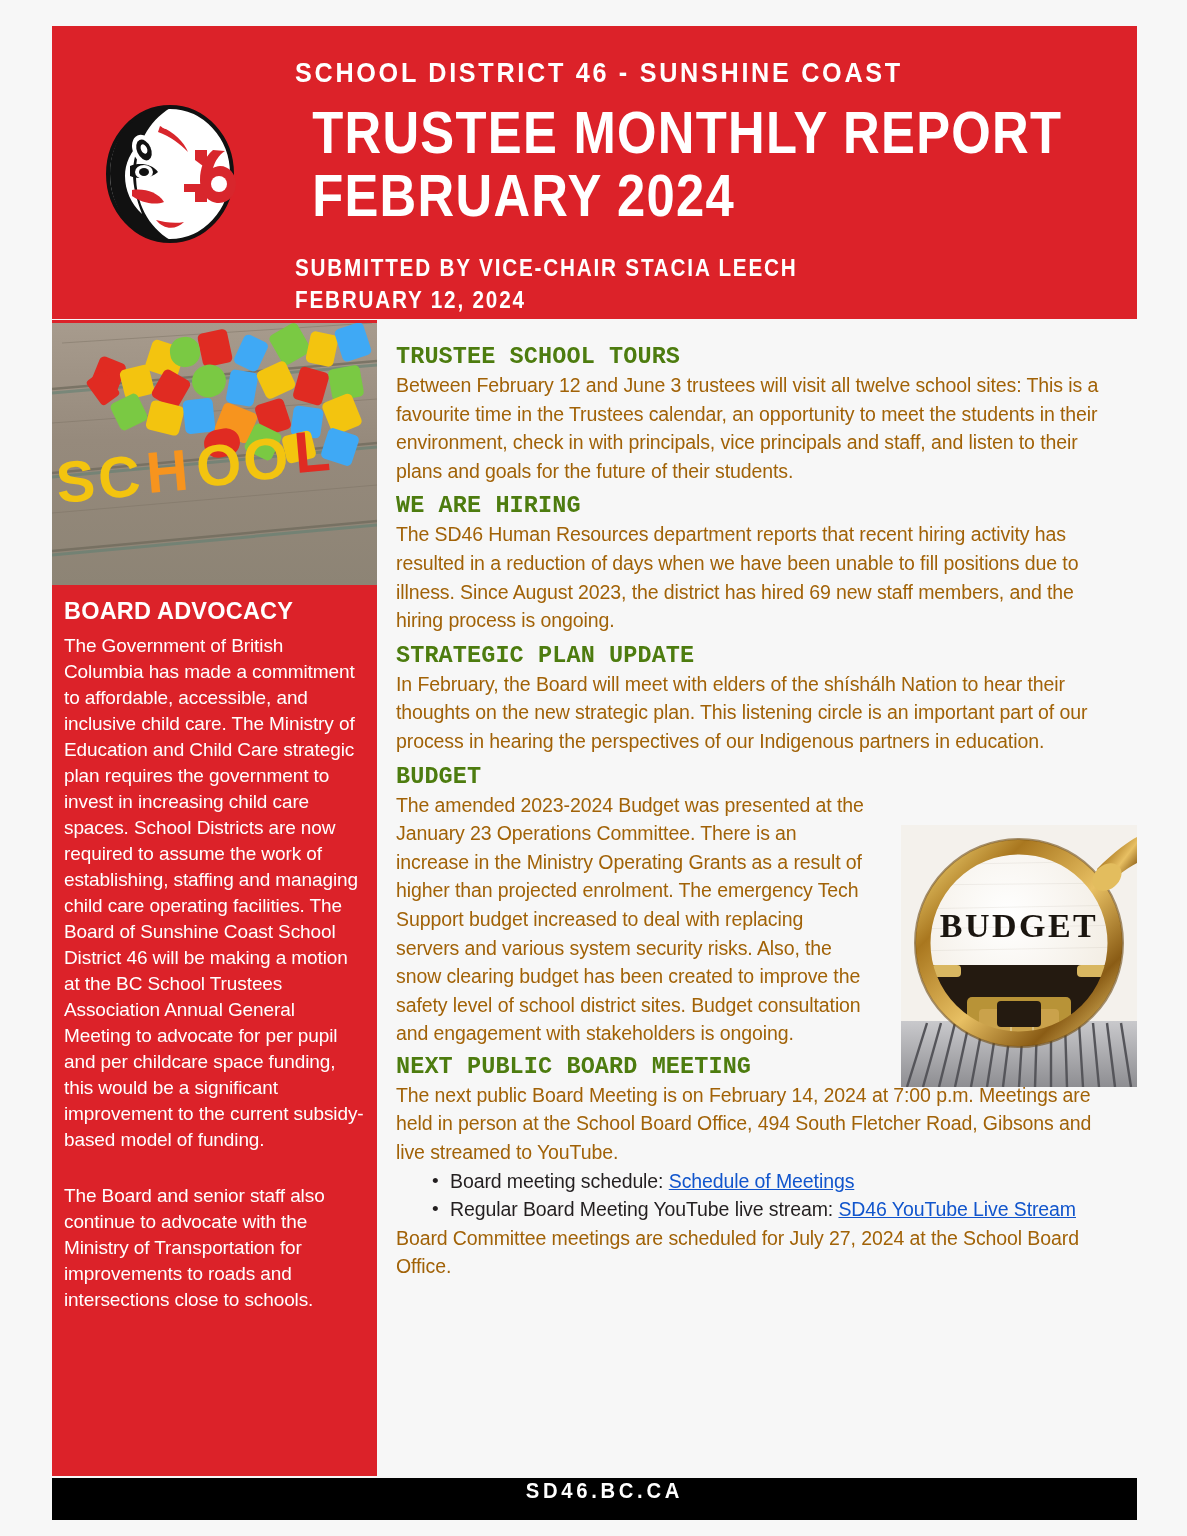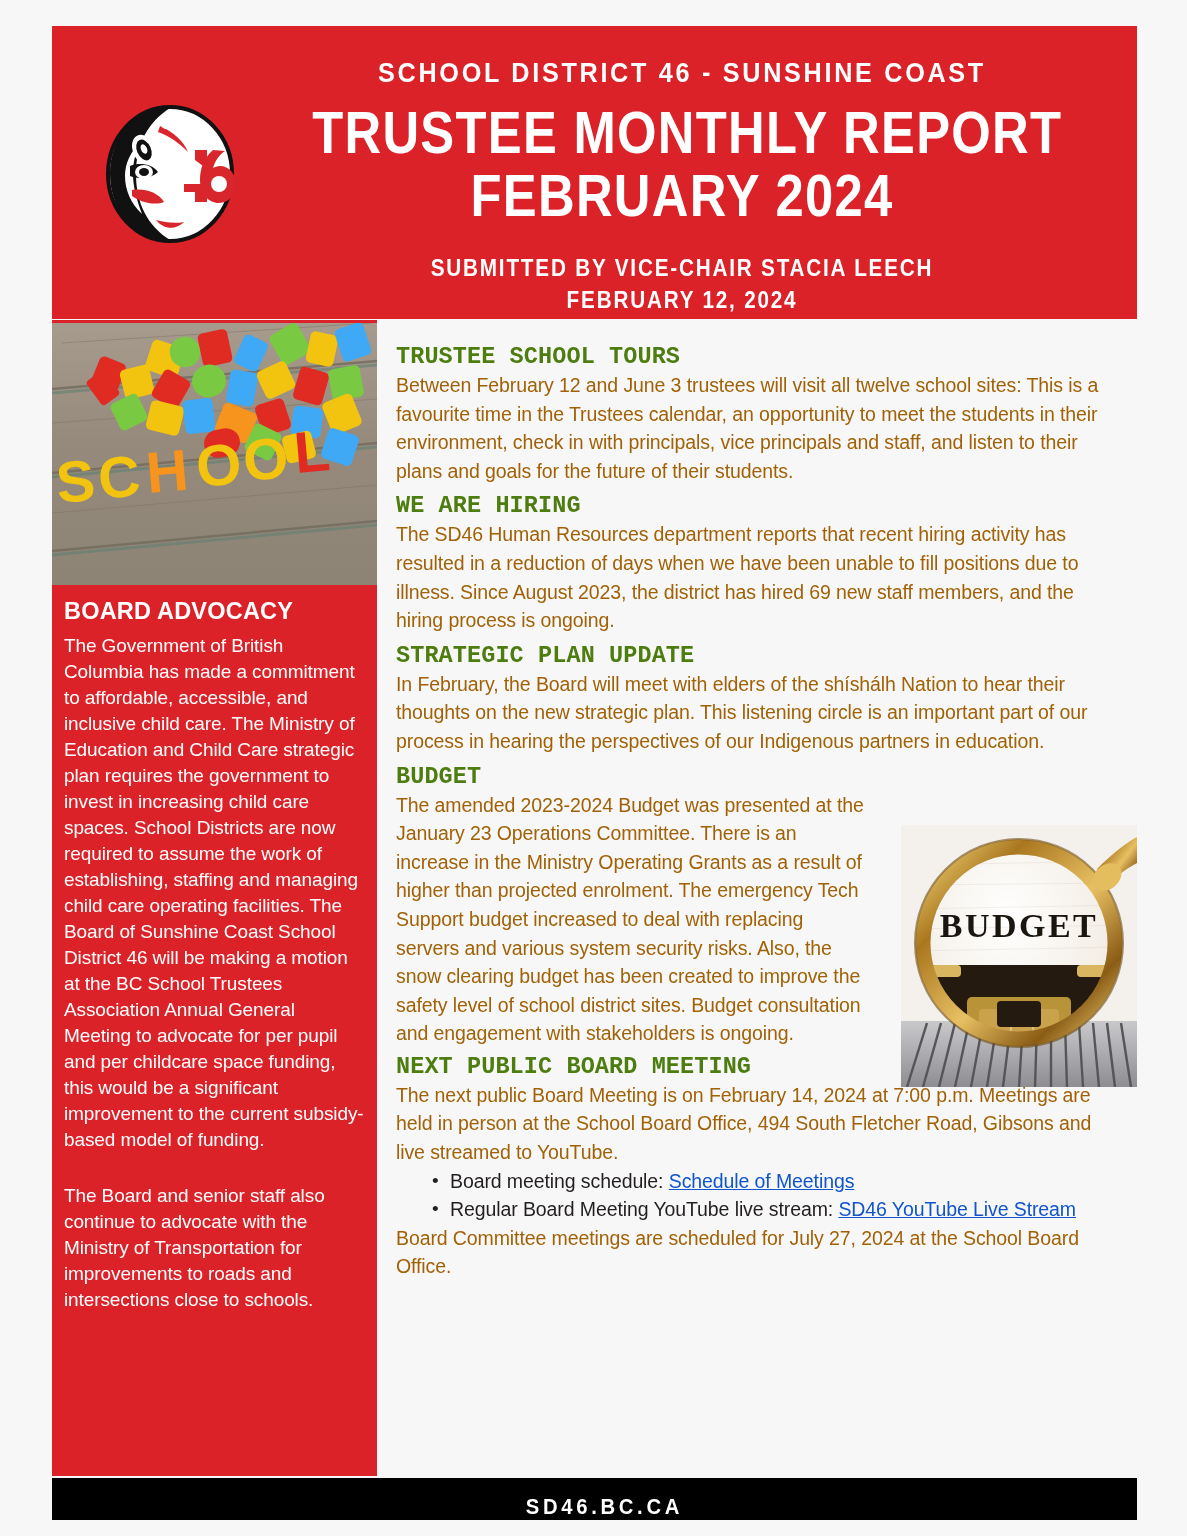--- a/index.html
+++ b/index.html
@@ -38,21 +38,21 @@
     width: 140px;
     height: 140px;
   }
   .banner-logo svg { display: block; width: 140px; height: 140px; }
 
   .banner-text {
     position: absolute;
     left: 200px;
     top: 14px;
     width: 860px;
-    text-align: center;
+    text-align: left;
   }
 
   .district-line {
     font-family: "Liberation Sans Narrow", "Liberation Sans", sans-serif;
     font-weight: 700;
     font-size: 28px;
     letter-spacing: 3px;
     transform: scaleX(0.9);
     line-height: 1.2;
     margin-top: 16px;
@@ -225,21 +225,21 @@
   
   .footer {
     position: absolute;
     left: 52px;
     top: 1478px;
     width: 1085px;
     height: 42px;
     background: #000000;
     color: #ffffff;
     display: flex;
-    align-items: flex-end;
+    align-items: flex-start;
     justify-content: center;
     padding-left: 19px;
   }
   .footer-text {
     font-family: "Liberation Sans Narrow", "Liberation Sans", sans-serif;
     font-weight: 700;
     font-size: 22px;
     letter-spacing: 4px;
     transform: scaleX(0.92);
   }

